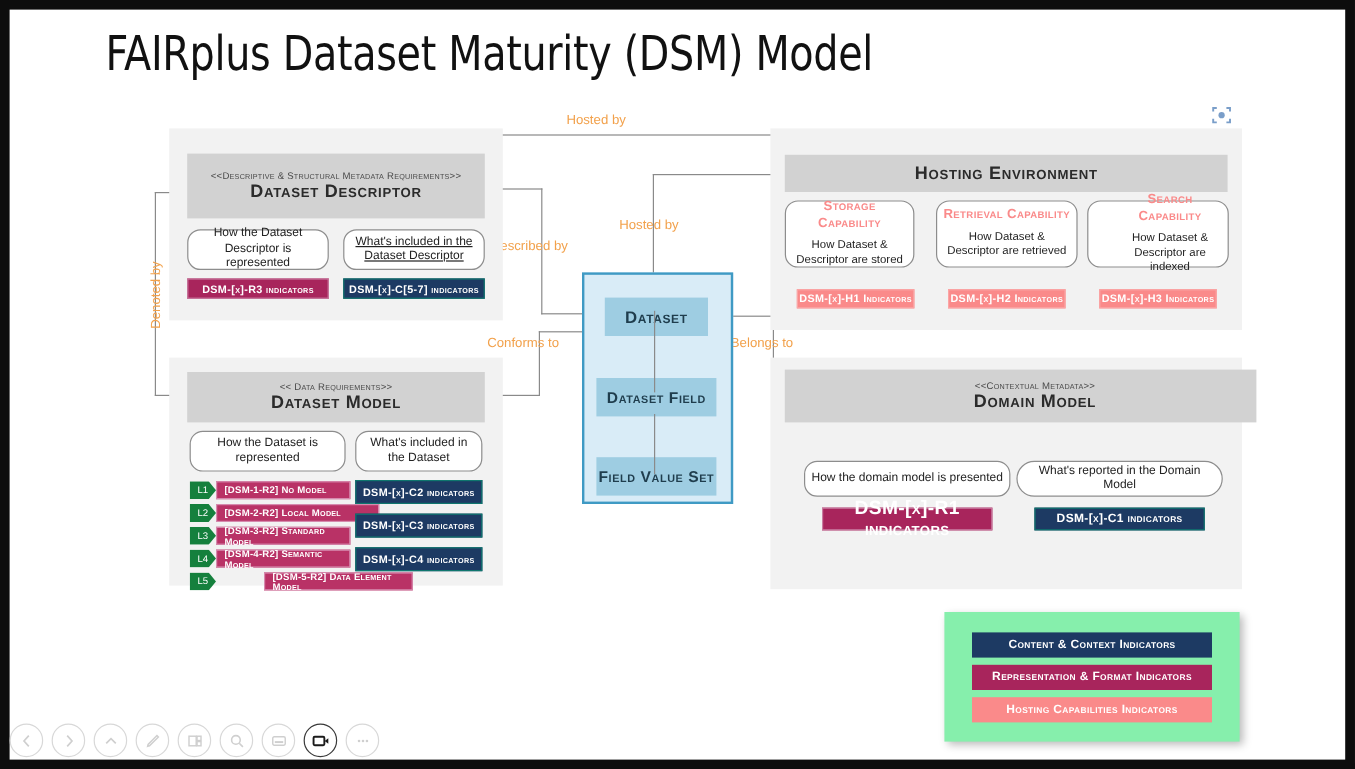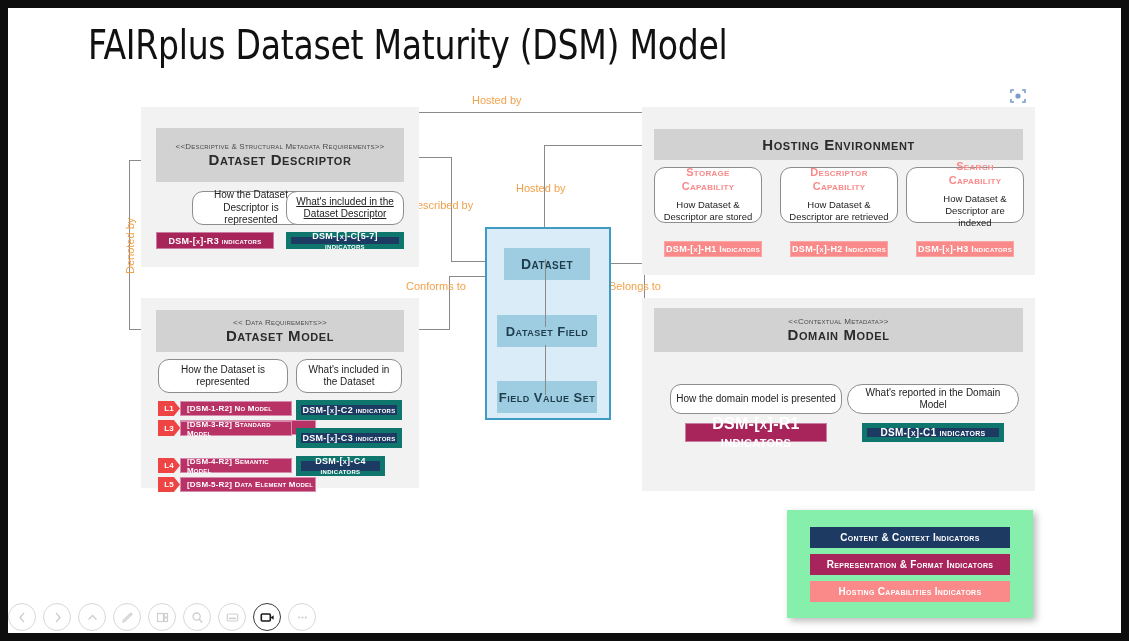--- a/index.html
+++ b/index.html
@@ -22,26 +22,26 @@
   .rbox{position:absolute;background:#fff;border:1.4px solid #8d8d8d;border-radius:11px;
         display:flex;align-items:center;justify-content:center;text-align:center;
         font-size:10px;color:#222;line-height:1.25;padding:2px 4px;box-sizing:border-box;}
   .rbox.cap{flex-direction:column;gap:5px;}
   .captitle{color:#fa8a8a;font-variant:small-caps;font-weight:700;font-size:11px;letter-spacing:.3px;}
   .capdesc{color:#222;font-size:9.5px;line-height:1.3;}
 
   .ind{position:absolute;display:flex;align-items:center;justify-content:center;text-align:center;
        font-variant:small-caps;font-weight:700;color:#fff;letter-spacing:.3px;box-sizing:border-box;
        font-size:9px;}
-  .ind.navy{background:#1d3a63;border:5px solid #0f766e;}
+  .ind.navy{background:#1d3a63;border:1px solid #0f766e;}
   .ind.maroon{background:#a8255c;border:1px solid #c97ba0;}
   .ind.pink{background:#fa8a8a;border:1px solid #fba5a5;}
 
   .lvlrow{position:absolute;display:flex;align-items:center;height:15px;}
-  .lvltag{width:22px;height:15px;background:#ef4444;color:#fff;font-size:8px;font-weight:700;
+  .lvltag{width:22px;height:15px;background:#15803d;color:#fff;font-size:8px;font-weight:400;
           display:flex;align-items:center;justify-content:center;
           clip-path:polygon(0 0,72% 0,100% 50%,72% 100%,0 100%);}
   .lvlbar{height:15px;background:#b93266;border:1px solid #d68aae;color:#fff;font-size:8px;
           font-variant:small-caps;font-weight:700;display:flex;align-items:center;
           padding-left:6px;box-sizing:border-box;letter-spacing:.2px;}
 
   #core{position:absolute;background:#d9ecf7;border:2px solid #3f9ac4;}
   .cbox{position:absolute;background:#9ecde2;display:flex;align-items:center;justify-content:center;
         font-variant:small-caps;font-weight:700;color:#1f3d4d;font-size:14px;letter-spacing:.5px;}
 
@@ -116,36 +116,36 @@
   <div class="edge eh" style="left:121px;top:152px;width:21px;"></div>
   <div class="arrow ar-r" style="left:138px;top:148px;"></div>
   <div class="edge eh" style="left:121px;top:321px;width:21px;"></div>
   <div class="elabel vert" style="left:116px;top:266px;">Denoted by</div>
 
   <div class="panel" style="left:133px;top:99px;width:278px;height:160px;">
     <div class="hdr" style="left:15px;top:21px;width:248px;height:54px;">
       <span class="stereo">&lt;&lt;Descriptive &amp; Structural Metadata Requirements&gt;&gt;</span>
       <span class="hname">Dataset Descriptor</span>
     </div>
-    <div class="rbox" style="left:15px;top:84px;width:118px;height:34px;margin-left:36px;">How the Dataset Descriptor is represented</div>
+    <div class="rbox" style="left:15px;top:84px;width:118px;height:34px;">How the Dataset Descriptor is represented</div>
     <div class="rbox" style="left:145px;top:84px;width:118px;height:34px;text-decoration:underline;">What's included in the Dataset Descriptor</div>
     <div class="ind maroon" style="left:15px;top:125px;width:118px;height:17px;">DSM-[x]-R3 indicators</div>
     <div class="ind navy" style="left:145px;top:125px;width:118px;height:17px;">DSM-[x]-C[5-7] indicators</div>
   </div>
 
   <div class="panel" style="left:634px;top:99px;width:393px;height:168px;">
     <div class="hdr" style="left:12px;top:22px;width:369px;height:31px;">
       <span class="hname">Hosting Environment</span>
     </div>
     <div class="rbox cap" style="left:12px;top:60px;width:108px;height:56px;">
       <span class="captitle">Storage Capability</span>
       <span class="capdesc">How Dataset &amp; Descriptor are stored</span>
     </div>
     <div class="rbox cap" style="left:138px;top:60px;width:118px;height:56px;">
-      <span class="captitle">Descriptor Capability</span>
+      <span class="captitle">Retrieval Capability</span>
       <span class="capdesc">How Dataset &amp; Descriptor are retrieved</span>
     </div>
     <div class="rbox cap" style="left:264px;top:60px;width:118px;height:56px;padding-left:24px;">
       <span class="captitle">Search Capability</span>
       <span class="capdesc">How Dataset &amp; Descriptor are indexed</span>
     </div>
     <div class="ind pink" style="left:22px;top:134px;width:98px;height:16px;">DSM-[x]-H1 Indicators</div>
     <div class="ind pink" style="left:148px;top:134px;width:98px;height:16px;">DSM-[x]-H2 Indicators</div>
     <div class="ind pink" style="left:274px;top:134px;width:98px;height:16px;">DSM-[x]-H3 Indicators</div>
   </div>
@@ -159,40 +159,40 @@
     <div class="rbox" style="left:155px;top:61px;width:106px;height:34px;">What's included in the Dataset</div>
 
     <div class="lvlrow" style="left:17px;top:103px;">
       <div class="lvltag">L1</div>
       <div class="lvlbar" style="width:112px;">[DSM-1-R2] No Model</div>
     </div>
     <div class="lvlrow" style="left:17px;top:122px;">
       <div class="lvltag">L2</div>
       <div class="lvlbar" style="width:136px;">[DSM-2-R2] Local Model</div>
     </div>
-    <div class="lvlrow" style="left:17px;top:123px;">
+    <div class="lvlrow" style="left:17px;top:141px;">
       <div class="lvltag">L3</div>
       <div class="lvlbar" style="width:112px;">[DSM-3-R2] Standard Model</div>
     </div>
     <div class="lvlrow" style="left:17px;top:160px;">
       <div class="lvltag">L4</div>
       <div class="lvlbar" style="width:112px;">[DSM-4-R2] Semantic Model</div>
     </div>
     <div class="lvlrow" style="left:17px;top:179px;">
       <div class="lvltag">L5</div>
-      <div class="lvlbar" style="width:136px;">[DSM-5-R2] Data Element Model</div>
+      <div class="lvlbar" style="width:124px;margin-left:40px;">[DSM-5-R2] Data Element Model</div>
     </div>
 
     <div class="ind navy" style="left:155px;top:102px;width:106px;height:20px;">DSM-[x]-C2 indicators</div>
     <div class="ind navy" style="left:155px;top:130px;width:106px;height:20px;">DSM-[x]-C3 indicators</div>
-    <div class="ind navy" style="left:155px;top:158px;width:89px;height:20px;">DSM-[x]-C4 indicators</div>
+    <div class="ind navy" style="left:155px;top:158px;width:106px;height:20px;">DSM-[x]-C4 indicators</div>
   </div>
 
   <div class="panel" style="left:634px;top:290px;width:393px;height:193px;">
-    <div class="hdr" style="left:12px;top:10px;width:369px;height:44px;">
+    <div class="hdr" style="left:12px;top:10px;width:369px;height:44px;padding-left:24px;">
       <span class="stereo">&lt;&lt;Contextual Metadata&gt;&gt;</span>
       <span class="hname">Domain Model</span>
     </div>
     <div class="rbox" style="left:28px;top:86px;width:172px;height:30px;">How the domain model is presented</div>
     <div class="rbox" style="left:205px;top:86px;width:172px;height:30px;border-radius:15px;">What's reported in the Domain Model</div>
     <div class="ind maroon" style="left:43px;top:125px;width:142px;height:19px;font-size:16px;">DSM-[x]-R1 indicators</div>
     <div class="ind navy" style="left:220px;top:125px;width:142px;height:19px;font-size:10px;">DSM-[x]-C1 indicators</div>
   </div>
 
   <div id="core" style="left:477px;top:219px;width:122px;height:189px;">

